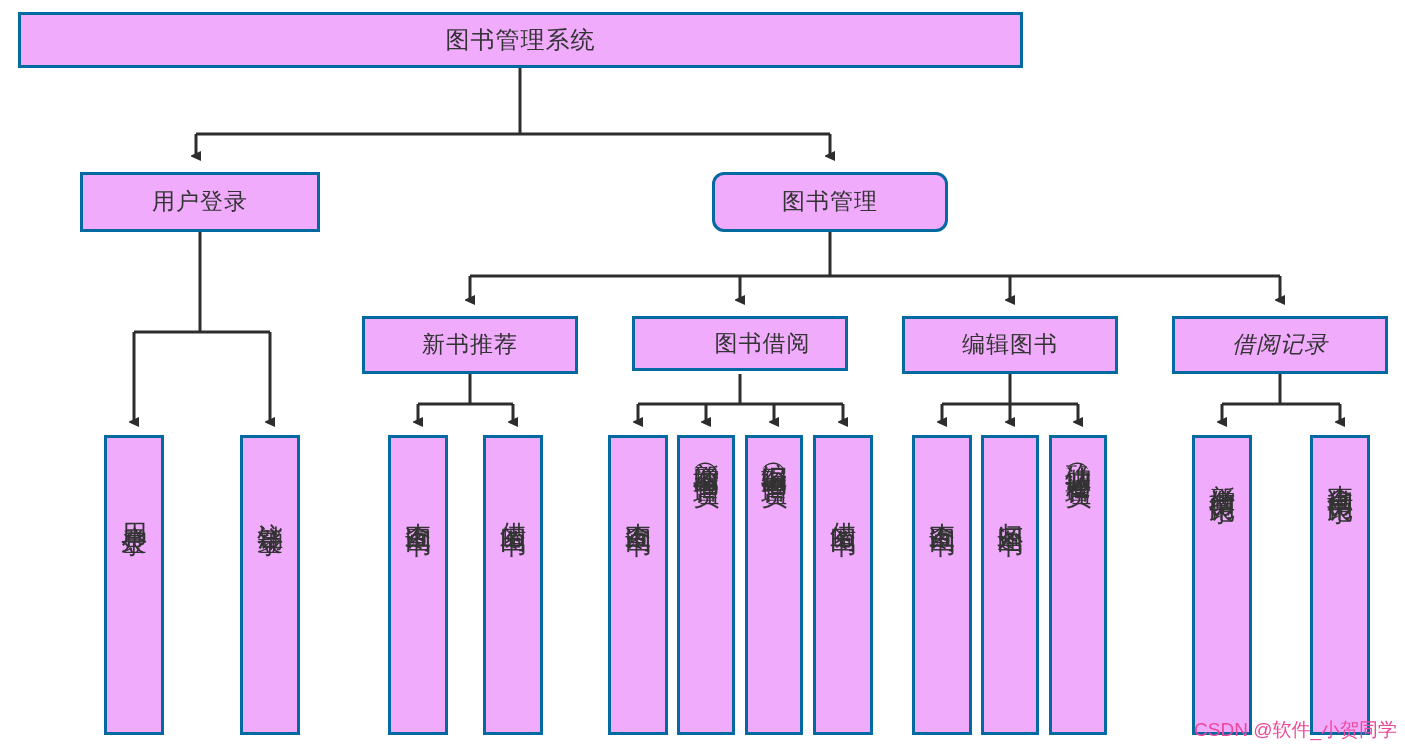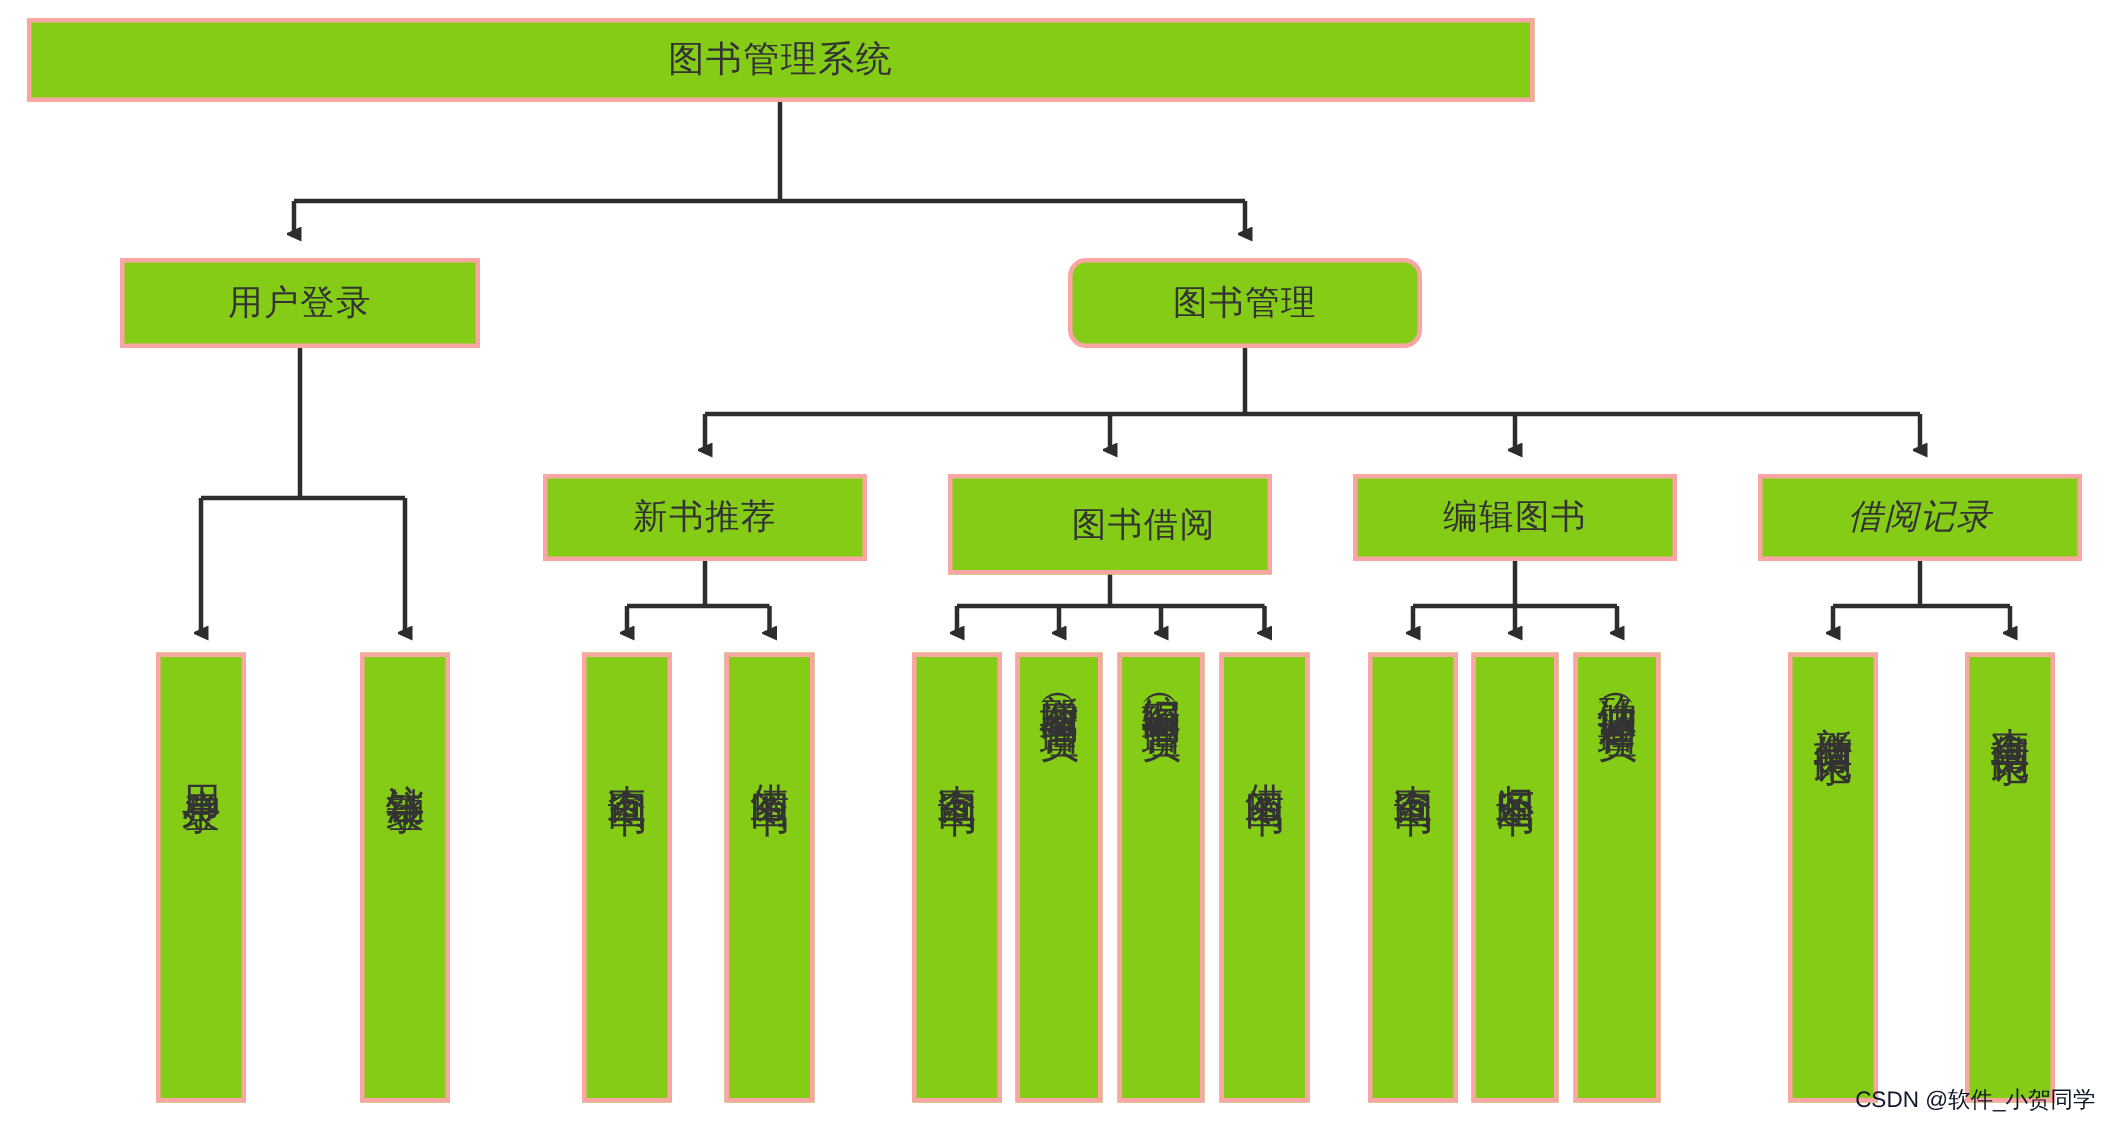--- a/index.html
+++ b/index.html
@@ -21,22 +21,22 @@
     position: absolute;
     left: 0;
     top: 0;
     width: 1405px;
     height: 747px;
     pointer-events: none;
   }
   .node {
     position: absolute;
     box-sizing: border-box;
-    background: #84cc16;
-    border: 3px solid #fca5a5;
+    background: #f0abfc;
+    border: 3px solid #0369a1;
     display: flex;
     align-items: center;
     justify-content: center;
     color: #333333;
     z-index: 2;
   }
   .node.horiz {
     font-size: 23px;
     letter-spacing: 1px;
     line-height: 1.2;
@@ -61,22 +61,22 @@
   .node.vert.mid .vtext {
     margin-top: 60px;
   }
   .node.vert.mid3 .vtext {
     margin-top: 22px;
   }
   .watermark {
     position: absolute;
     right: 8px;
     bottom: 4px;
-    font-size: 15px;
-    color: #0f172a;
+    font-size: 19px;
+    color: #ec4899;
     z-index: 5;
     white-space: nowrap;
   }
 </style>
 </head>
 <body>
 
 <div id="canvas">
 
   <svg id="edges" viewBox="0 0 1405 747">
@@ -139,21 +139,21 @@
   <div class="node horiz" style="left:80px; top:172px; width:240px; height:60px;">
     <span>用户登录</span>
   </div>
   <div class="node horiz" style="left:712px; top:172px; width:236px; height:60px;border-radius:12px;">
     <span>图书管理</span>
   </div>
 
   <div class="node horiz" style="left:362px; top:316px; width:216px; height:58px;text-align:right;">
     <span>新书推荐</span>
   </div>
-  <div class="node horiz" style="left:632px; top:316px; width:216px; height:67px;padding-left:45px;">
+  <div class="node horiz" style="left:632px; top:316px; width:216px; height:55px;padding-left:45px;">
     <span>图书借阅</span>
   </div>
   <div class="node horiz" style="left:902px; top:316px; width:216px; height:58px;">
     <span>编辑图书</span>
   </div>
   <div class="node horiz" style="left:1172px; top:316px; width:216px; height:58px;font-style:italic;">
     <span>借阅记录</span>
   </div>
 
   <div class="node vert mid" style="left:104px; top:435px; width:60px; height:300px;">

